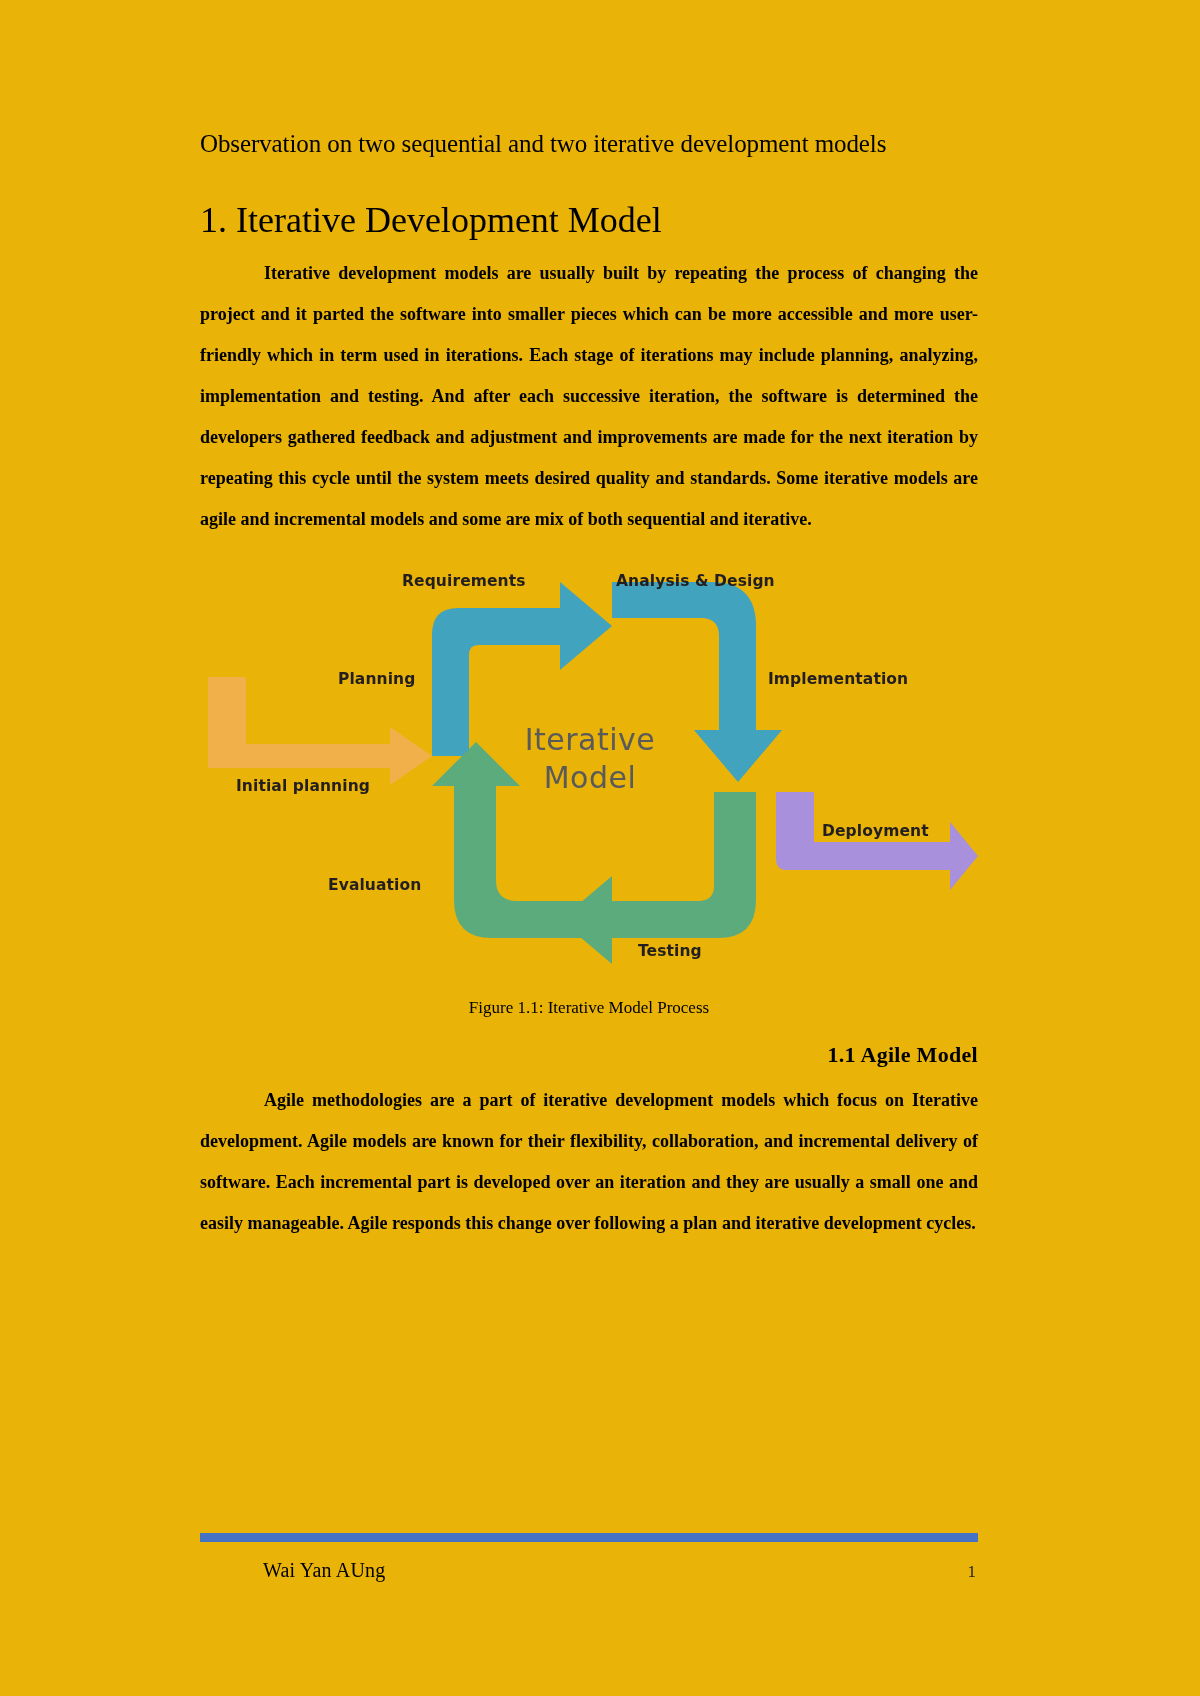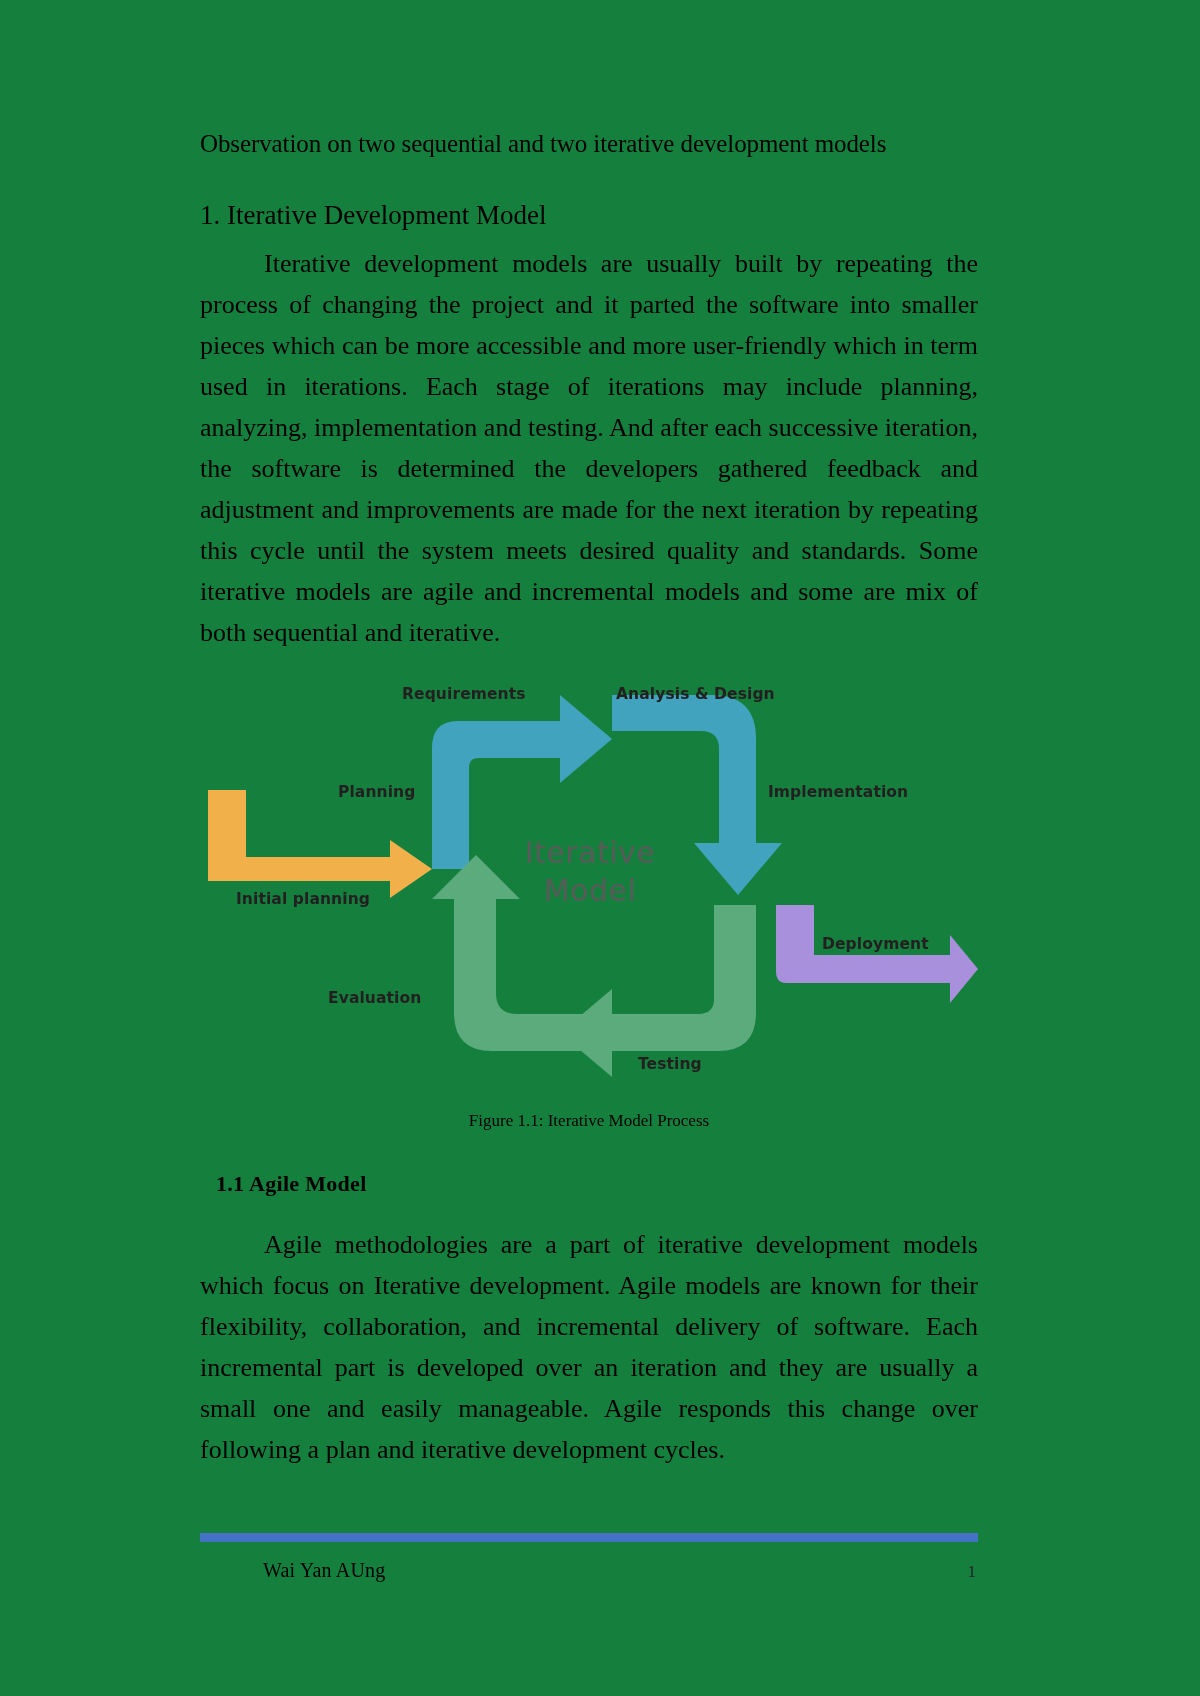--- a/index.html
+++ b/index.html
@@ -13,62 +13,64 @@
     font-family: "Liberation Serif", serif;
     color: #000000;
     position: relative;
     overflow: hidden;
   }
   .page {
     position: absolute;
     left: 0; top: 0;
     width: 1200px;
     height: 1696px;
-    background: #15803d;
+    background: #eab308;
   }
   .content {
     position: absolute;
     left: 200px;
     top: 0;
     width: 778px;
   }
 
   
   .doc-title {
     font-size: 25px;
     line-height: 1.25;
     letter-spacing: -0.1px;
     margin: 0;
     padding-top: 128px;
     font-weight: normal;
     white-space: nowrap;
   }
   .h1 {
-    font-size: 27px;
+    font-size: 36px;
     font-weight: normal;
     margin: 0;
     padding-top: 40px;
     line-height: 1.2;
   }
   .h2 {
     font-size: 22px;
     font-weight: bold;
-    margin: 16px;
+    margin: 0;
     padding-top: 24px;
     line-height: 1.2;
     letter-spacing: 0.3px;
+    text-align: right;
   }
   p.body-text {
-    font-size: 26px;
+    font-size: 18px;
     line-height: 41px;
     text-align: justify;
     text-justify: inter-word;
     margin: 0;
     padding-top: 11px;
     text-indent: 64px;
+    font-weight: bold;
   }
   .fig-caption {
     font-size: 17px;
     text-align: center;
     margin: 0;
     padding-top: 18px;
   }
 
   
   .figure-wrap {

